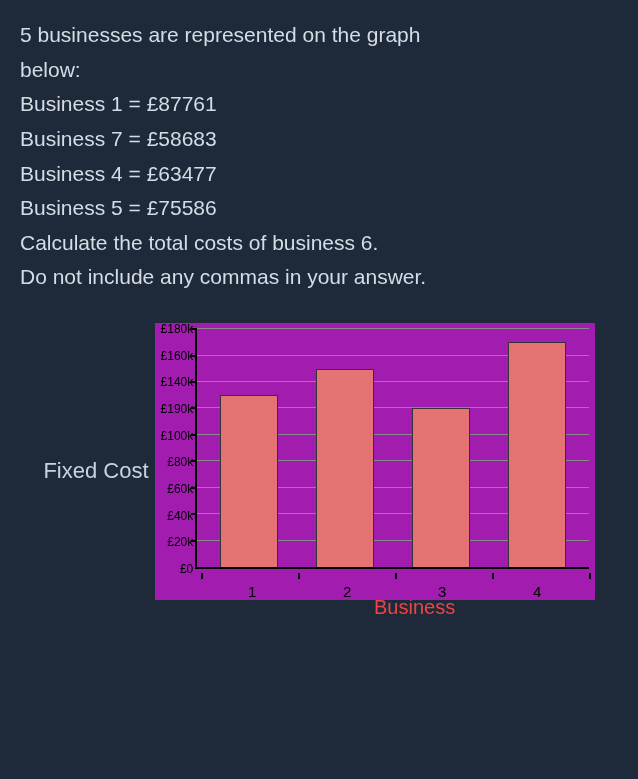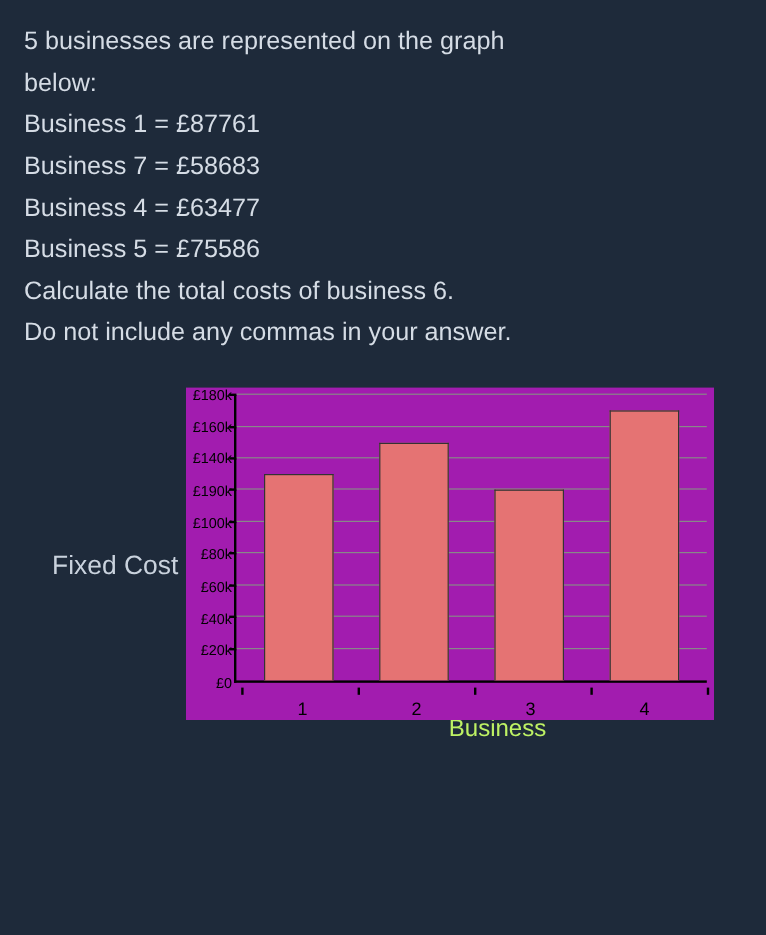--- a/index.html
+++ b/index.html
@@ -107,21 +107,21 @@
     flex: 1;
     display: flex;
     justify-content: space-around;
     font-size: 15px;
     color: #000;
     padding: 2px 4px 0 4px;
   }
   .xlabel {
     text-align: center;
     font-size: 20px;
-    color: #bef264;
+    color: #ef4444;
     margin-top: -4px;
     padding-left: 80px;
   }
 </style>
 </head>
 <body>
 
 <div class="question">
   <p>5 businesses are represented on the graph</p>
   <p>below:</p>

